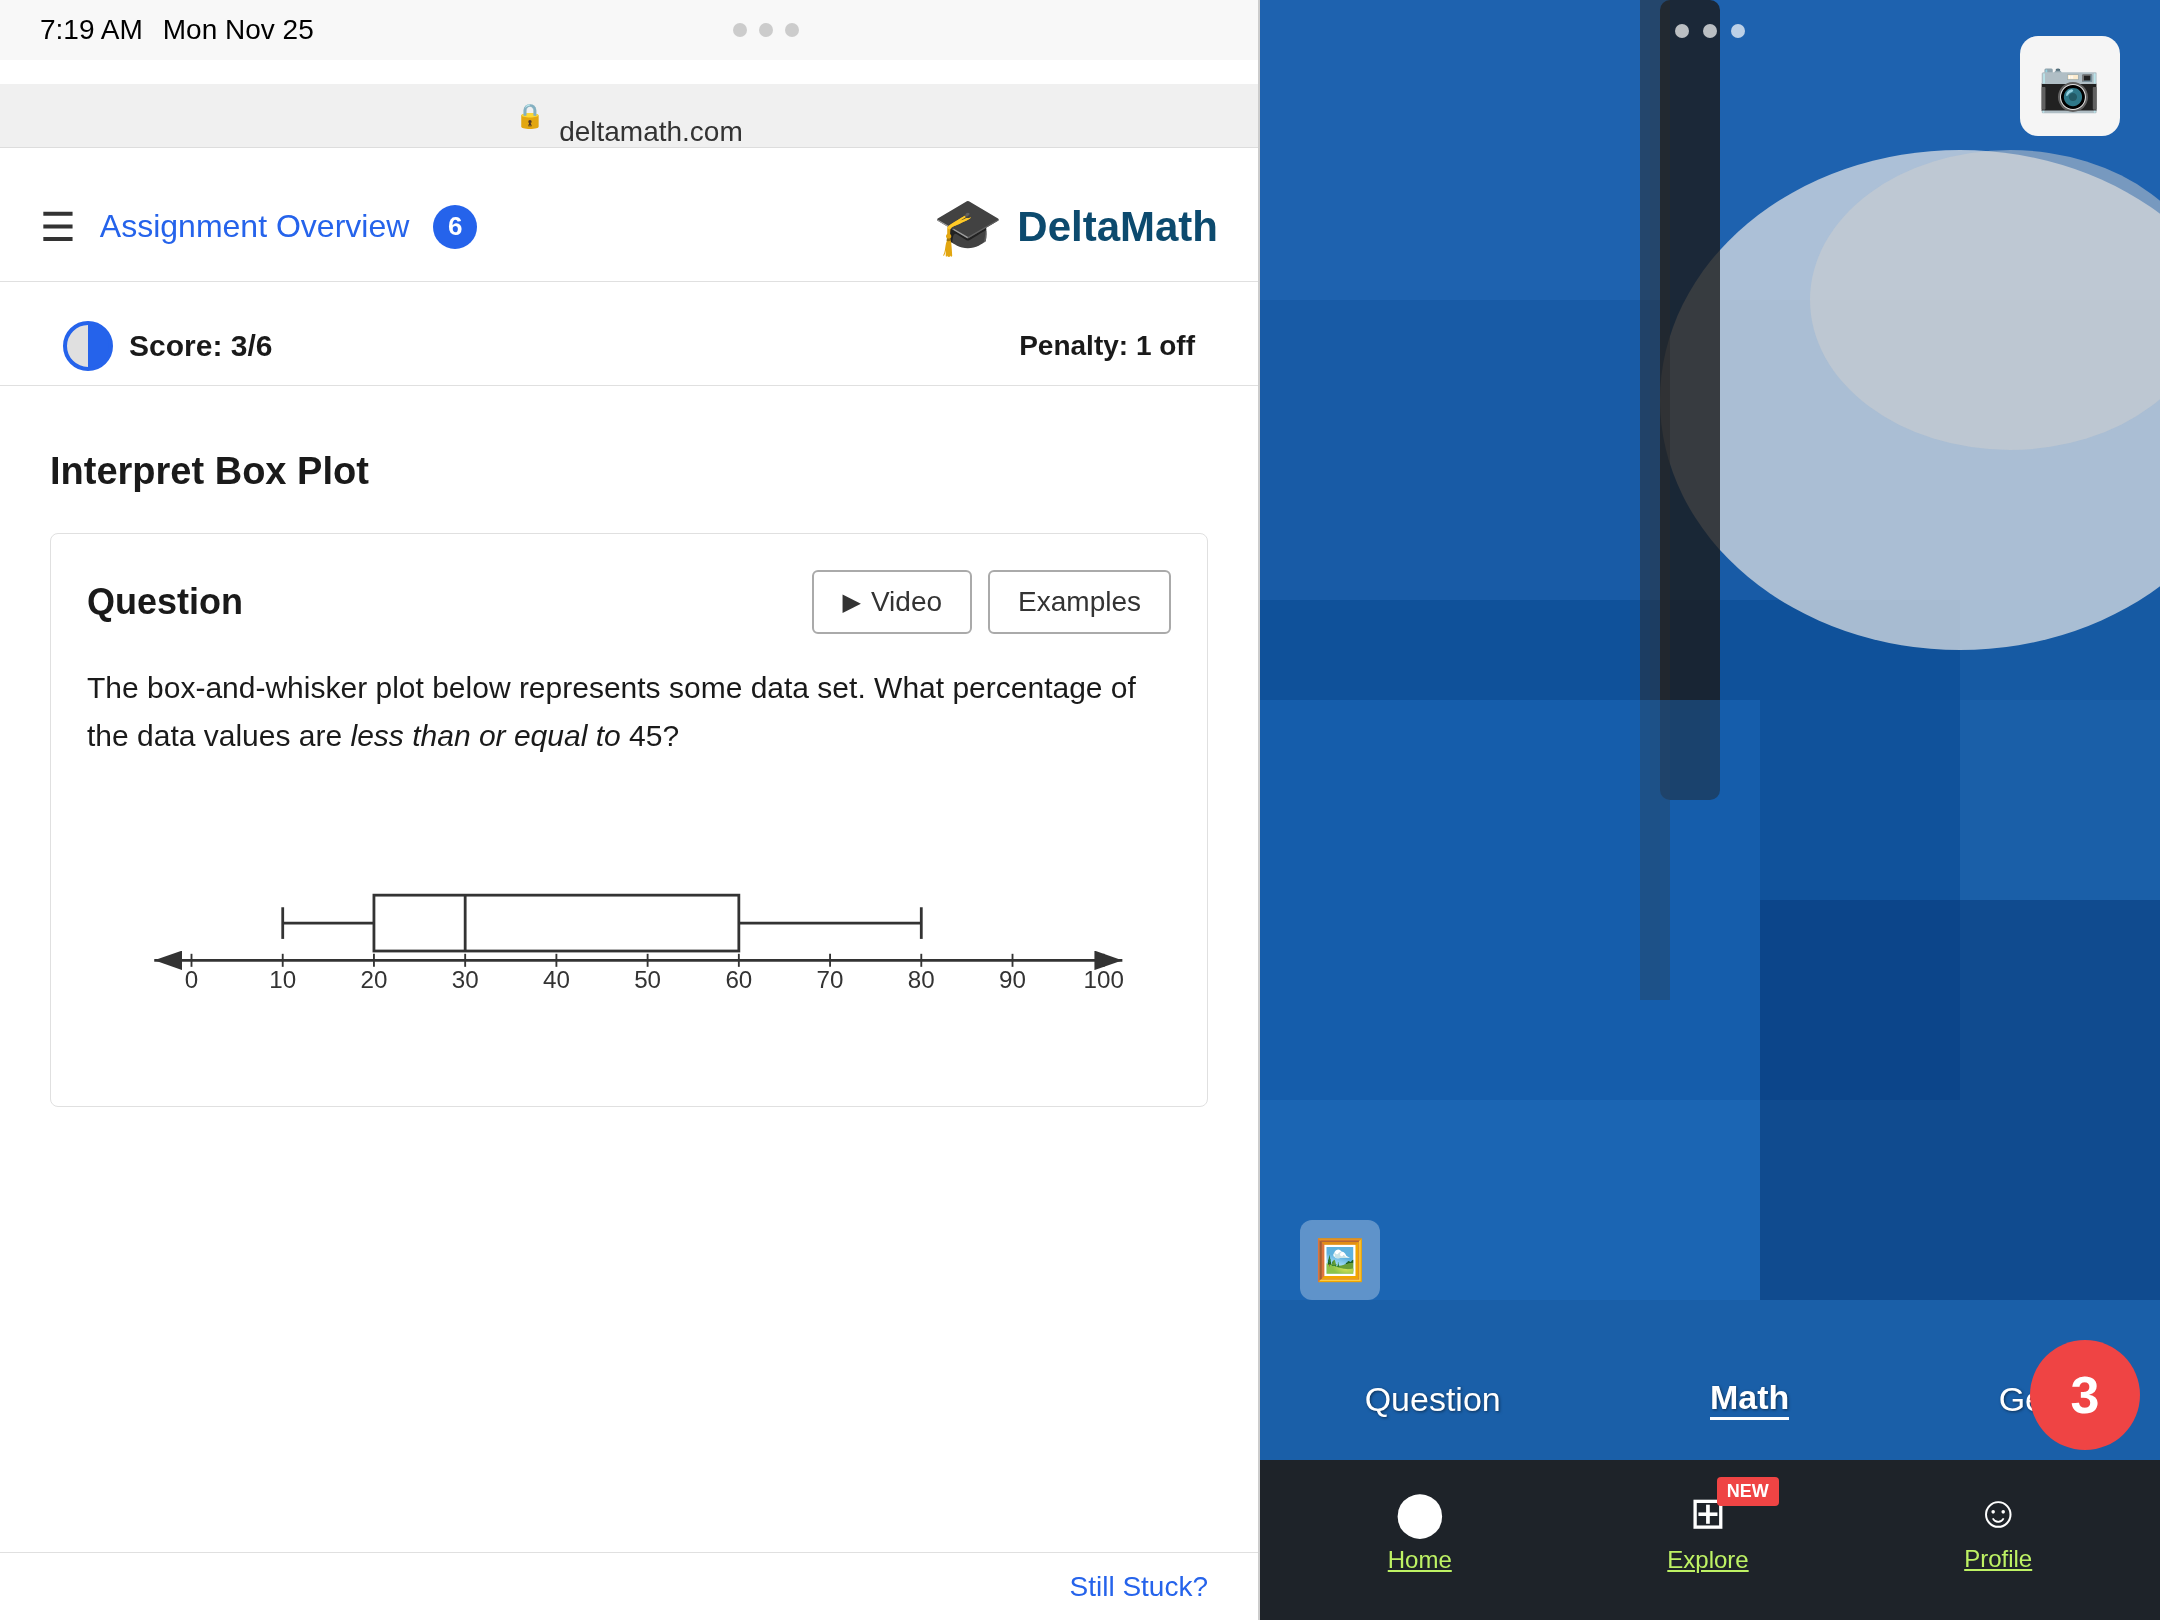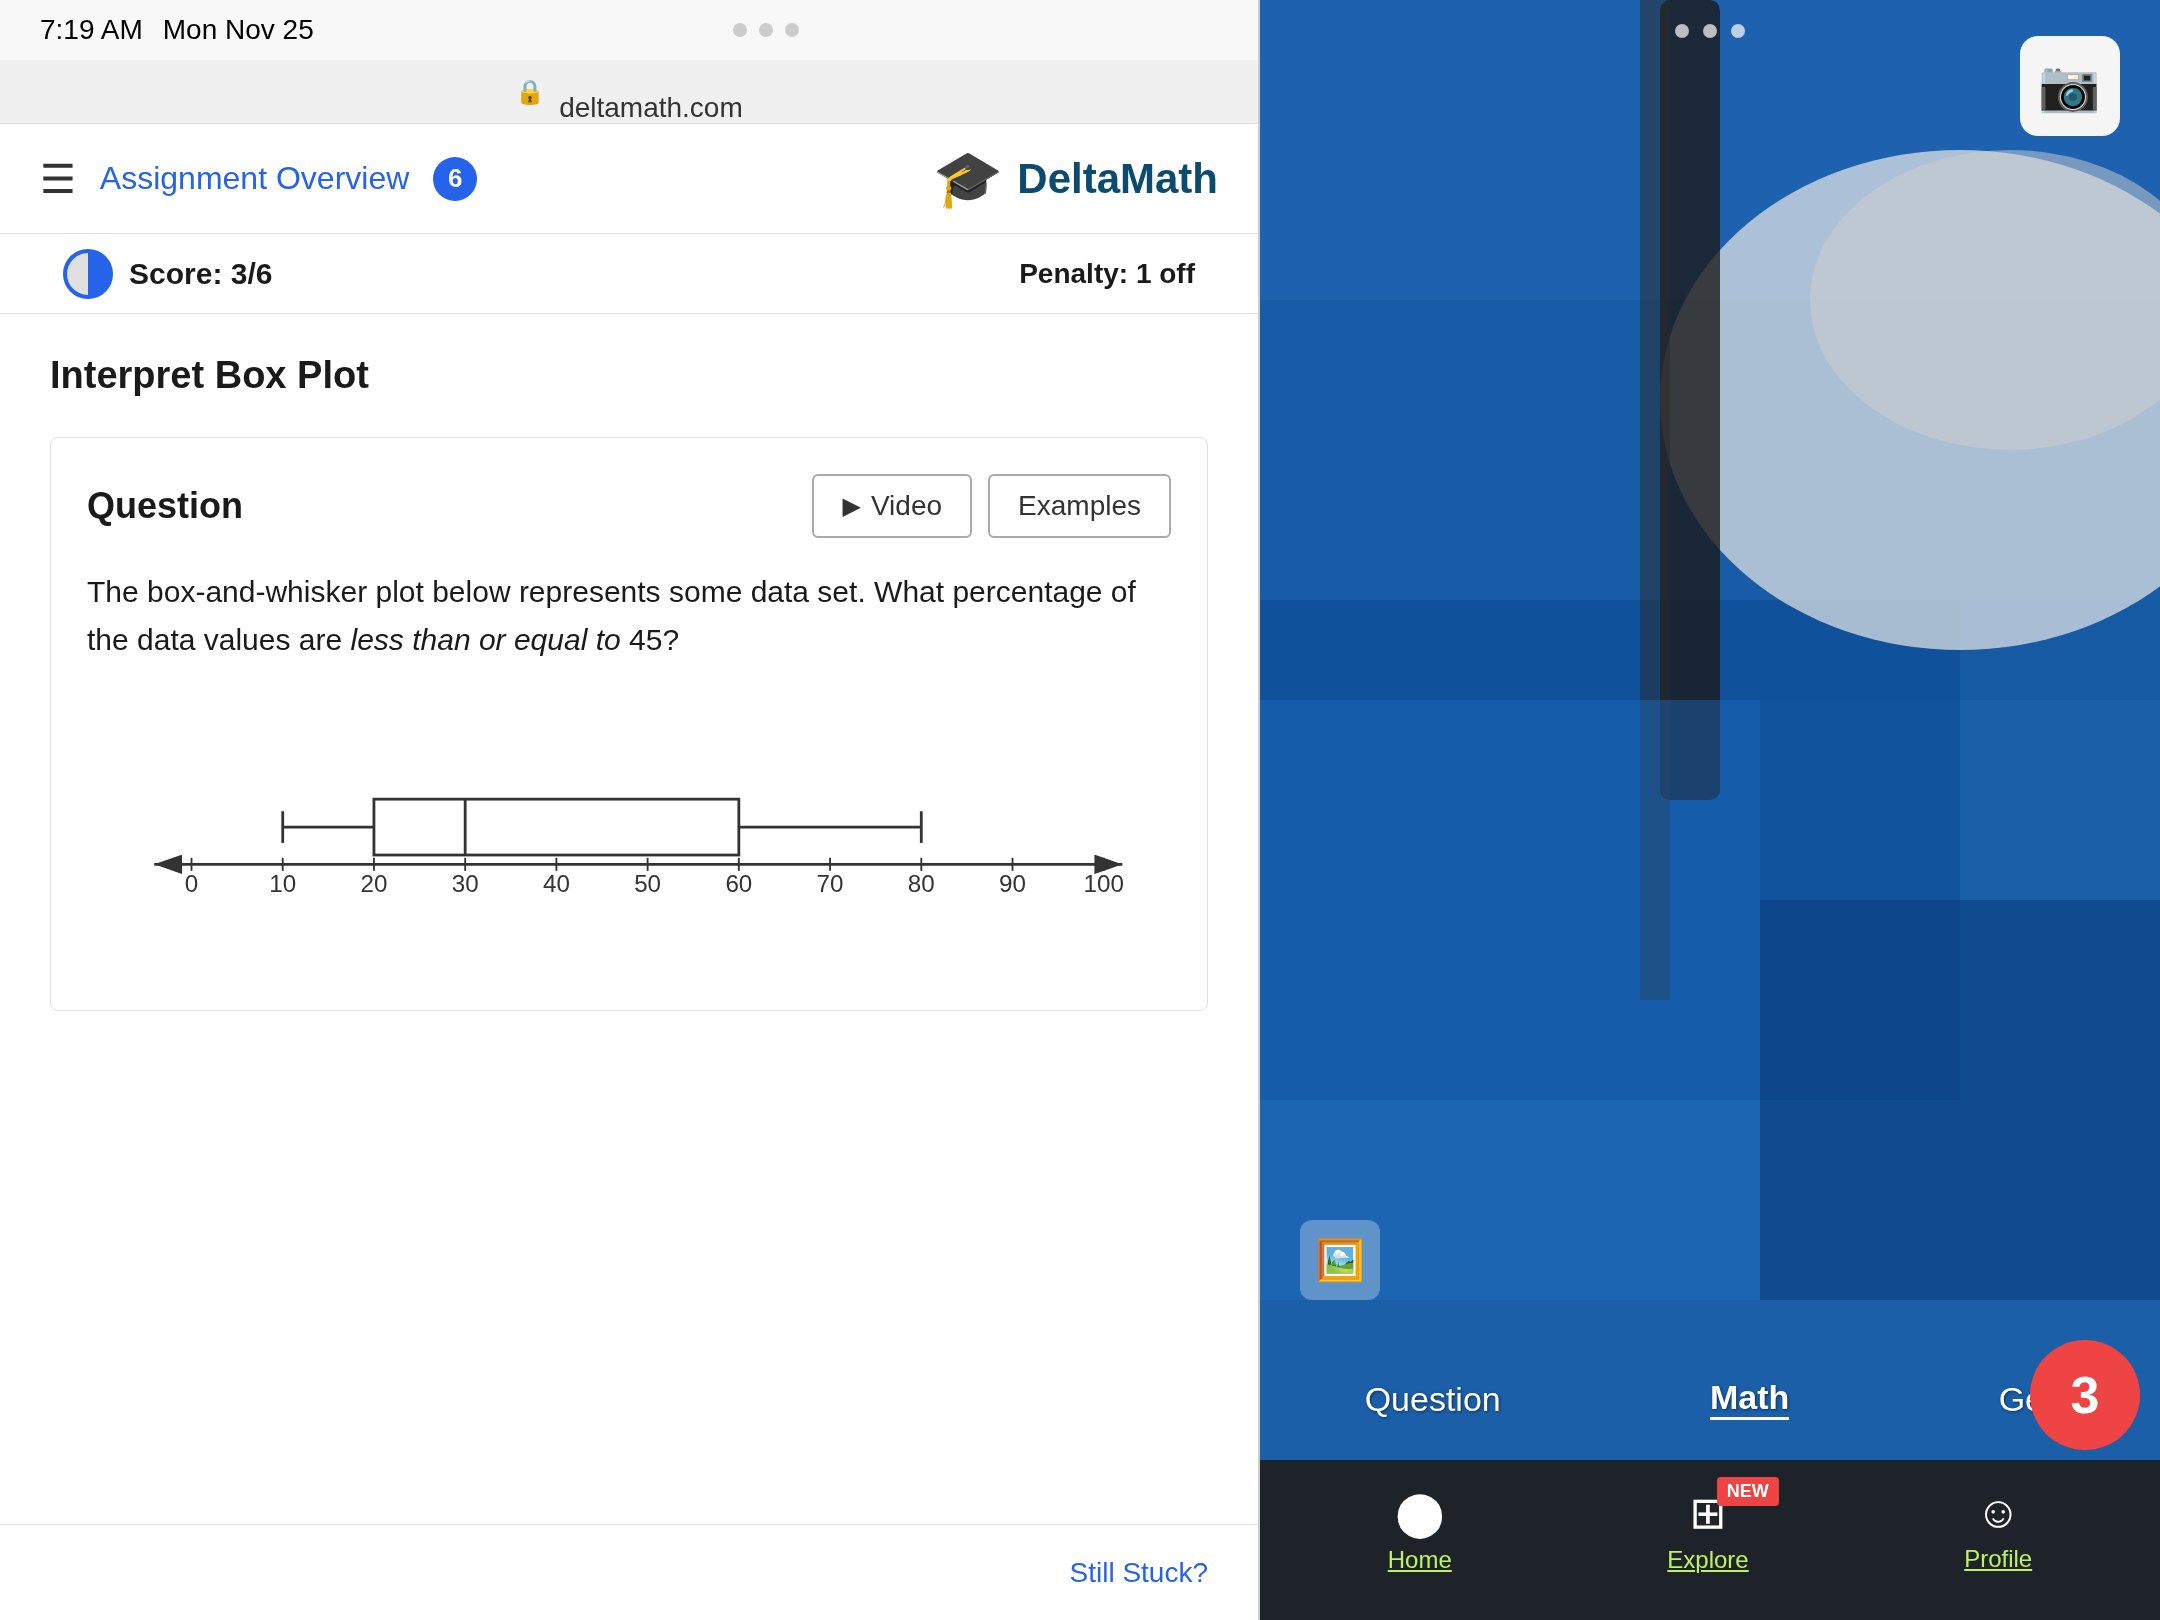--- a/index.html
+++ b/index.html
@@ -7,20 +7,21 @@
 
     
     .left-panel {
       width: 1260px;
       height: 1620px;
       background: #fff;
       display: flex;
       flex-direction: column;
       border-right: 2px solid #ccc;
       position: relative;
+      gap: 24px;
     }
 
     
     .status-bar {
       background: #f8f8f8;
       height: 60px;
       display: flex;
       align-items: center;
       justify-content: space-between;
       padding: 0 40px;
@@ -223,21 +224,21 @@
       padding: 0 40px;
       height: 80px;
       font-size: 30px;
       font-weight: 600;
       cursor: pointer;
       white-space: nowrap;
     }
 
     
     .still-stuck-bar {
-      height: 96px;
+      height: 68px;
       display: flex;
       align-items: center;
       justify-content: flex-end;
       padding: 12px 50px;
       border-top: 1px solid #e0e0e0;
     }
     .still-stuck-link {
       font-size: 28px;
       color: #2563eb;
       cursor: pointer;

